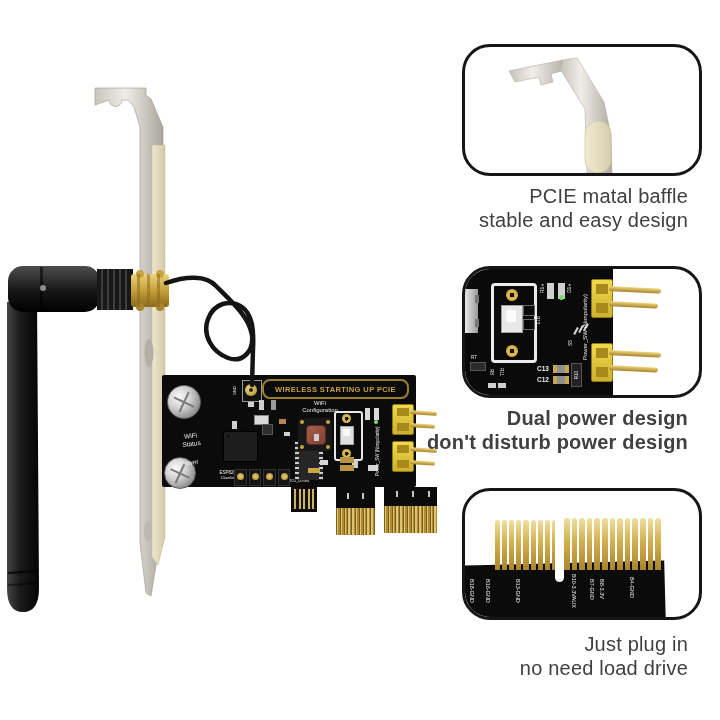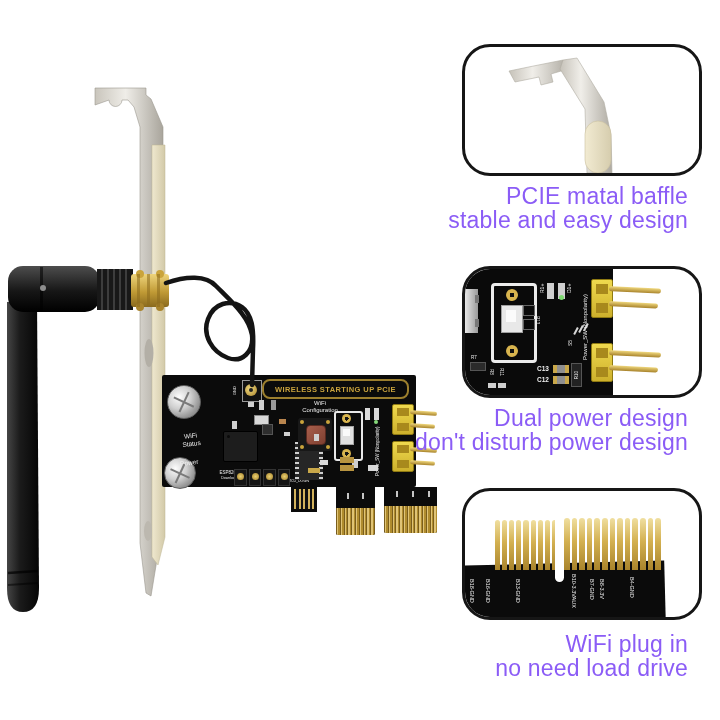--- a/index.html
+++ b/index.html
@@ -2,22 +2,22 @@
 <html><head>
 <meta charset="utf-8">
 <style>
   html,body{margin:0;padding:0;background:#fff;}
   .stage{position:relative;width:720px;height:720px;background:#fff;overflow:hidden;
          font-family:"Liberation Sans",sans-serif;}
   .abs{position:absolute;}
   .p{position:absolute;}
   .vu{writing-mode:vertical-rl;transform:rotate(180deg);}
   .vd{writing-mode:vertical-rl;}
-  .cap{position:absolute;left:330px;width:358px;text-align:right;color:#8b5cf6;
-       font-size:23px;line-height:23.5px;letter-spacing:.2px;}
+  .cap{position:absolute;left:330px;width:358px;text-align:right;color:#404040;
+       font-size:20px;line-height:23.5px;letter-spacing:.2px;}
   .inset{position:absolute;width:234px;height:126px;border:3px solid #161616;
          border-radius:28px;background:#fff;overflow:hidden;}
   .pcb{position:absolute;left:162px;top:375px;width:254px;height:112px;
        background:#0b0b0b;border-radius:2px;}
   .screw{position:absolute;border-radius:50%;
          background:radial-gradient(circle at 35% 35%,#fdfdfd,#cfcfcf 40%,#939393 72%,#6e6e6e);
          border:1px solid #5f5f5f;}
   .screw:before,.screw:after{content:"";position:absolute;left:50%;top:15%;width:2px;height:70%;
          background:#7a7a7a;transform:translateX(-50%) rotate(25deg);}
   .screw:after{transform:translateX(-50%) rotate(-65deg);}
@@ -316,21 +316,21 @@
       </div>
     <div class="yhead" style="left:126px;top:74px;width:20px;height:37px;">
         <i style="height:10px;"></i>
         <i style="height:10px;"></i>
       </div>
     <span class="pin2" style="left:144px;top:17px;width:52px;"></span>
     <span class="pin2" style="left:144px;top:32px;width:49px;"></span>
     <span class="pin2" style="left:144px;top:81px;width:52px;"></span>
     <span class="pin2" style="left:144px;top:96px;width:49px;"></span>
   </div>
-  <div class="cap" style="top:407px;">
+  <div class="cap" style="top:407px;font-weight:bold;">
     <div>Dual power design</div>
     <div>don't disturb power design</div>
   </div>
 
   <div class="inset" style="left:462px;top:488px;">
     <div class="abs" style="left:0;top:72px;width:200px;height:60px;background:#0b0b0b;transform:rotate(-1.5deg);"></div>
     <div class="finger-row" style="left:30px;top:29px;width:62px;height:50px;">
       <b></b>
         <b></b>
         <b></b>
@@ -360,17 +360,17 @@
 
     <div class="mlabel vd" style="left:4px;top:76px;height:48px;font-size:5.5px;">B18-GND</div>
     <div class="mlabel vd" style="left:20px;top:76px;height:48px;font-size:5.5px;">B16-GND</div>
     <div class="mlabel vd" style="left:50px;top:76px;height:48px;font-size:5.5px;">B13-GND</div>
     <div class="mlabel vd" style="left:106px;top:74px;height:52px;font-size:5.5px;">B10-3.3VAUX</div>
     <div class="mlabel vd" style="left:124px;top:74px;height:48px;font-size:5.5px;">B7-GND</div>
     <div class="mlabel vd" style="left:134px;top:74px;height:48px;font-size:5.5px;">B8-3.3V</div>
     <div class="mlabel vd" style="left:164px;top:72px;height:48px;font-size:5.5px;">B4-GND</div>
   </div>
   <div class="cap" style="top:633px;">
-    <div>WiFi plug in</div>
+    <div>Just plug in</div>
     <div>no need load drive</div>
   </div>
 
 </div>
 
 </body></html>

